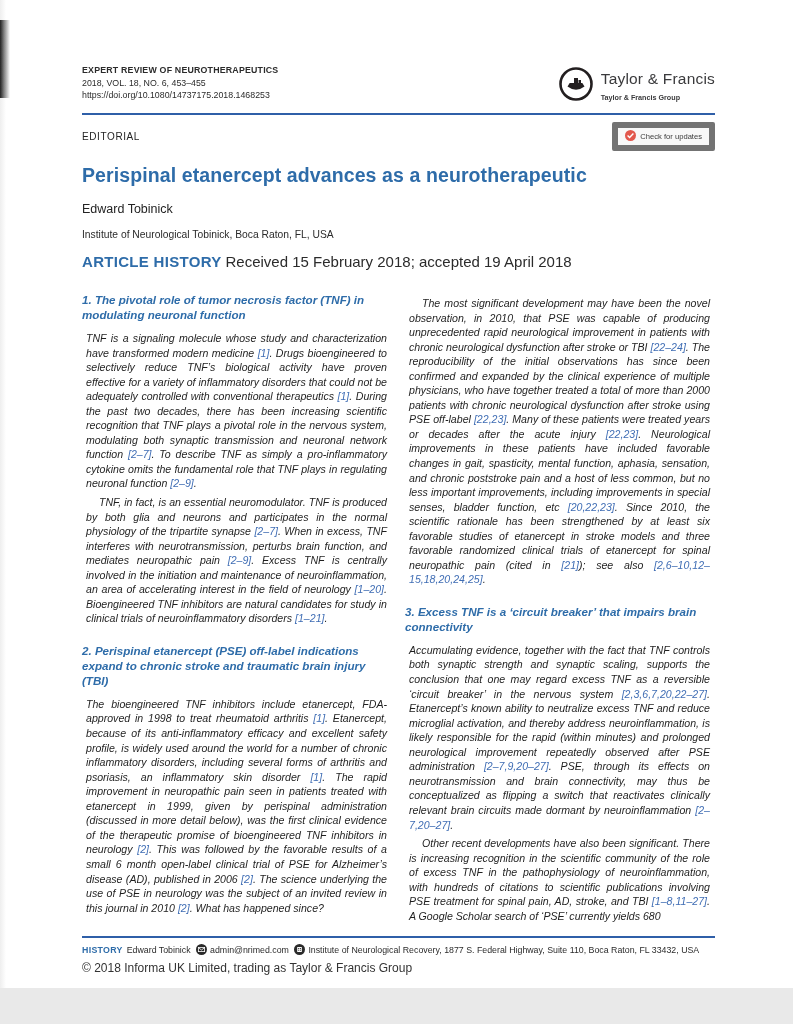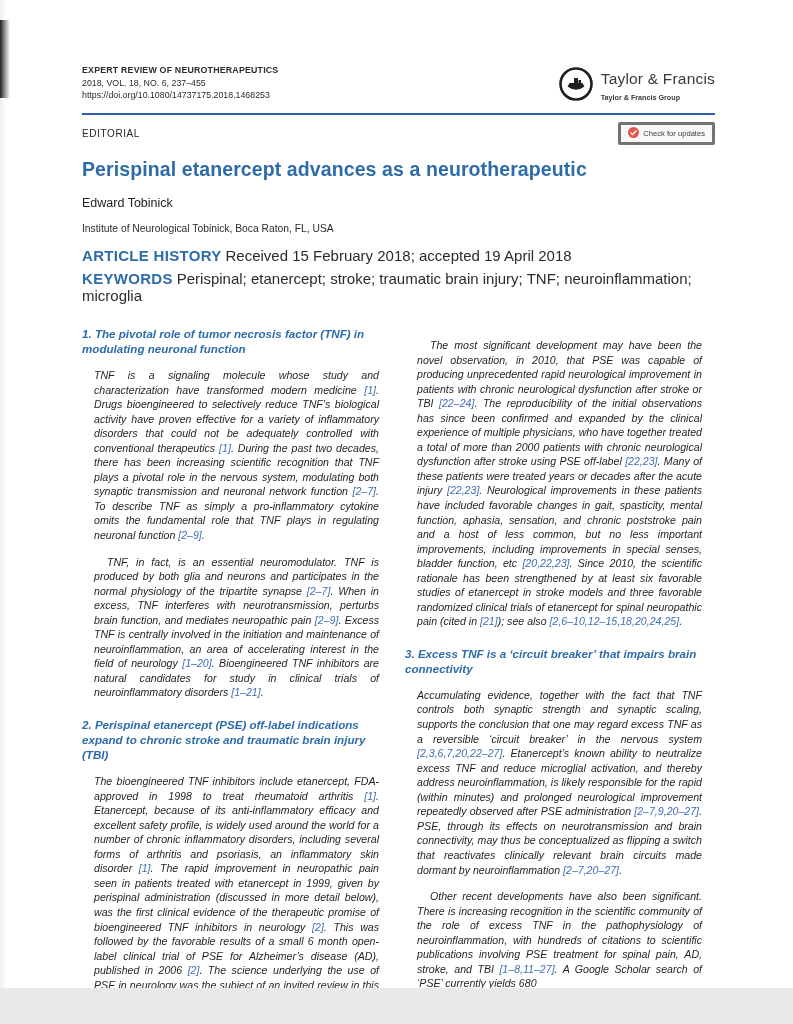--- a/index.html
+++ b/index.html
@@ -15,34 +15,34 @@
   
   .hdr{display:flex;justify-content:space-between;align-items:flex-start;}
   .jmeta{font-size:8.8px;line-height:12.5px;color:#2b2b2b;}
   .jmeta .jname{font-weight:bold;letter-spacing:.2px;}
   .logo{display:flex;align-items:center;gap:7px;margin-top:2px;}
   .logo-text .tf{font-size:15.5px;color:#3a3a3c;letter-spacing:.2px;}
   .logo-text .tfg{font-size:7.2px;color:#3a3a3c;font-weight:bold;margin-top:5px;}
   .rule{border:0;border-top:2px solid #2f5fa8;margin:7px 0 0 0;}
   .ed-row{display:flex;justify-content:space-between;align-items:center;margin-top:7px;}
   .editorial{font-size:10px;letter-spacing:.6px;color:#232323;}
-  .check-btn{display:inline-flex;align-items:center;gap:4px;border:3px solid #737373;
+  .check-btn{display:inline-flex;align-items:center;gap:4px;border:6px solid #737373;
         background:#f8f8f8;border-radius:2px;padding:2px 7px;font-size:7.6px;color:#3a3a3a;cursor:pointer;}
   .title{margin-top:13px;font-size:19.5px;font-weight:bold;color:#2e6ca9;letter-spacing:.1px;}
   .author{margin-top:15px;font-size:12.5px;color:#232323;}
   .affil{margin-top:13px;font-size:10.3px;color:#2b2b2b;}
   .meta-line{margin-top:13px;font-size:15px;color:#2b2b2b;}
   .meta-line + .meta-line{margin-top:6px;}
   .meta-label{color:#2e6ca9;font-weight:bold;letter-spacing:.3px;margin-right:4px;}
   
   .cols{display:flex;gap:14px;margin-top:22px;}
   .col{width:309px;font-style:italic;}
   .sec-h{font-size:11.6px;font-weight:bold;color:#2e6ca9;line-height:15px;margin:0 0 9px 0;}
   .sec-h.later{margin-top:17px;}
-  .jtext{font-size:10.6px;line-height:14.55px;text-align:justify;margin:12px;color:#1f1f1f;}
+  .jtext{font-size:10.6px;line-height:14.55px;text-align:justify;margin:4px;color:#1f1f1f;}
   .jtext.indent{text-indent:13px;}
   .cite{color:#3f6db4;}
   
   .footer{margin-top:9px;border-top:2px solid #2f5fa8;padding-top:6px;}
   .contact{font-size:8.8px;color:#2b2b2b;white-space:nowrap;}
   .contact .meta-label{font-size:8.8px;}
   .ficon{display:inline-block;vertical-align:-2px;margin:0 3px;}
   .email{color:#2b2b2b;text-decoration:none;}
   .copyright{margin-top:4px;font-size:12px;color:#333;}
 </style>
@@ -51,21 +51,21 @@
 
 <div class="page">
   <div class="scan-shadow-topleft"></div>
   <div class="scan-edge-left"></div>
 
   <div class="content">
 
     <div class="hdr">
       <div class="jmeta">
         <div class="jname">EXPERT REVIEW OF NEUROTHERAPEUTICS</div>
-        <div>2018, VOL. 18, NO. 6, 237–455</div>
+        <div>2018, VOL. 18, NO. 6, 453–455</div>
         <div>https://doi.org/10.1080/14737175.2018.1468253</div>
       </div>
       <div class="logo">
         <span>
           <svg width="36" height="36" viewBox="0 0 36 36">
             <circle cx="18" cy="18" r="15.5" fill="none" stroke="#231f20" stroke-width="2.6"></circle>
             <path d="M9.5 20.5 q8.5 6.5 17 0 l-2.2 -3.6 h-12.6 z" fill="#231f20"></path>
             <rect x="16" y="12" width="4" height="5" fill="#231f20"></rect>
             <rect x="20.5" y="14" width="2.5" height="3" fill="#231f20"></rect>
           </svg>
@@ -92,43 +92,40 @@
       </button>
     </div>
 
     <div class="title">Perispinal etanercept advances as a neurotherapeutic</div>
     <div class="author">Edward Tobinick</div>
     <div class="affil">Institute of Neurological Tobinick, Boca Raton, FL, USA</div>
 
     <div class="meta-line">
       <span class="meta-label">ARTICLE HISTORY</span><span>Received 15 February 2018; accepted 19 April 2018</span>
     </div>
-    <div class="meta-line">
-      <span class="meta-label">KEYWORDS</span><span>Perispinal; etanercept; stroke; traumatic brain injury; TNF; neuroinflammation; microglia</span>
-    </div>
 
     <div class="cols">
       <div class="col">
         <h2 class="sec-h">1.  The pivotal role of tumor necrosis factor (TNF) in modulating neuronal function</h2>
         <p class="jtext">TNF is a signaling molecule whose study and characterization have transformed modern medicine <span class="cite">[1]</span>. Drugs bioengineered to selectively reduce TNF’s biological activity have proven effective for a variety of inflammatory disorders that could not be adequately controlled with conventional therapeutics <span class="cite">[1]</span>. During the past two decades, there has been increasing scientific recognition that TNF plays a pivotal role in the nervous system, modulating both synaptic transmission and neuronal network function <span class="cite">[2–7]</span>. To describe TNF as simply a pro-inflammatory cytokine omits the fundamental role that TNF plays in regulating neuronal function <span class="cite">[2–9]</span>.</p>
         <p class="jtext indent">TNF, in fact, is an essential neuromodulator. TNF is produced by both glia and neurons and participates in the normal physiology of the tripartite synapse <span class="cite">[2–7]</span>. When in excess, TNF interferes with neurotransmission, perturbs brain function, and mediates neuropathic pain <span class="cite">[2–9]</span>. Excess TNF is centrally involved in the initiation and maintenance of neuroinflammation, an area of accelerating interest in the field of neurology <span class="cite">[1–20]</span>. Bioengineered TNF inhibitors are natural candidates for study in clinical trials of neuroinflammatory disorders <span class="cite">[1–21]</span>.</p>
         <h2 class="sec-h later">2.  Perispinal etanercept (PSE) off-label indications expand to chronic stroke and traumatic brain injury (TBI)</h2>
         <p class="jtext">The bioengineered TNF inhibitors include etanercept, FDA-approved in 1998 to treat rheumatoid arthritis <span class="cite">[1]</span>. Etanercept, because of its anti-inflammatory efficacy and excellent safety profile, is widely used around the world for a number of chronic inflammatory disorders, including several forms of arthritis and psoriasis, an inflammatory skin disorder <span class="cite">[1]</span>. The rapid improvement in neuropathic pain seen in patients treated with etanercept in 1999, given by perispinal administration (discussed in more detail below), was the first clinical evidence of the therapeutic promise of bioengineered TNF inhibitors in neurology <span class="cite">[2]</span>. This was followed by the favorable results of a small 6 month open-label clinical trial of PSE for Alzheimer’s disease (AD), published in 2006 <span class="cite">[2]</span>. The science underlying the use of PSE in neurology was the subject of an invited review in this journal in 2010 <span class="cite">[2]</span>. What has happened since?</p>
       </div>
       <div class="col">
         <p class="jtext indent">The most significant development may have been the novel observation, in 2010, that PSE was capable of producing unprecedented rapid neurological improvement in patients with chronic neurological dysfunction after stroke or TBI <span class="cite">[22–24]</span>. The reproducibility of the initial observations has since been confirmed and expanded by the clinical experience of multiple physicians, who have together treated a total of more than 2000 patients with chronic neurological dysfunction after stroke using PSE off-label <span class="cite">[22,23]</span>. Many of these patients were treated years or decades after the acute injury <span class="cite">[22,23]</span>. Neurological improvements in these patients have included favorable changes in gait, spasticity, mental function, aphasia, sensation, and chronic poststroke pain and a host of less common, but no less important improvements, including improvements in special senses, bladder function, etc <span class="cite">[20,22,23]</span>. Since 2010, the scientific rationale has been strengthened by at least six favorable studies of etanercept in stroke models and three favorable randomized clinical trials of etanercept for spinal neuropathic pain (cited in <span class="cite">[21]</span>); see also <span class="cite">[2,6–10,12–15,18,20,24,25]</span>.</p>
         <h2 class="sec-h later">3.  Excess TNF is a ‘circuit breaker’ that impairs brain connectivity</h2>
         <p class="jtext">Accumulating evidence, together with the fact that TNF controls both synaptic strength and synaptic scaling, supports the conclusion that one may regard excess TNF as a reversible ‘circuit breaker’ in the nervous system <span class="cite">[2,3,6,7,20,22–27]</span>. Etanercept’s known ability to neutralize excess TNF and reduce microglial activation, and thereby address neuroinflammation, is likely responsible for the rapid (within minutes) and prolonged neurological improvement repeatedly observed after PSE administration <span class="cite">[2–7,9,20–27]</span>. PSE, through its effects on neurotransmission and brain connectivity, may thus be conceptualized as flipping a switch that reactivates clinically relevant brain circuits made dormant by neuroinflammation <span class="cite">[2–7,20–27]</span>.</p>
         <p class="jtext indent">Other recent developments have also been significant. There is increasing recognition in the scientific community of the role of excess TNF in the pathophysiology of neuroinflammation, with hundreds of citations to scientific publications involving PSE treatment for spinal pain, AD, stroke, and TBI <span class="cite">[1–8,11–27]</span>. A Google Scholar search of ‘PSE’ currently yields 680</p>
       </div>
     </div>
 
     <div class="footer">
       <div class="contact">
-        <span class="meta-label">KEYWORDS</span><span>Edward Tobinick</span>
+        <span class="meta-label">HISTORY</span><span>Edward Tobinick</span>
         <span class="ficon">
           <svg width="11" height="11" viewBox="0 0 11 11">
             <circle cx="5.5" cy="5.5" r="5.5" fill="#2b2b2b"></circle>
             <rect x="2.4" y="3.4" width="6.2" height="4.2" fill="none" stroke="#ffffff" stroke-width="0.8"></rect>
             <path d="M2.4 3.6 l3.1 2.4 l3.1 -2.4" fill="none" stroke="#ffffff" stroke-width="0.8"></path>
           </svg>
         </span><a class="email" href="#">admin@nrimed.com</a>
         <span class="ficon">
           <svg width="11" height="11" viewBox="0 0 11 11">
             <circle cx="5.5" cy="5.5" r="5.5" fill="#2b2b2b"></circle>

